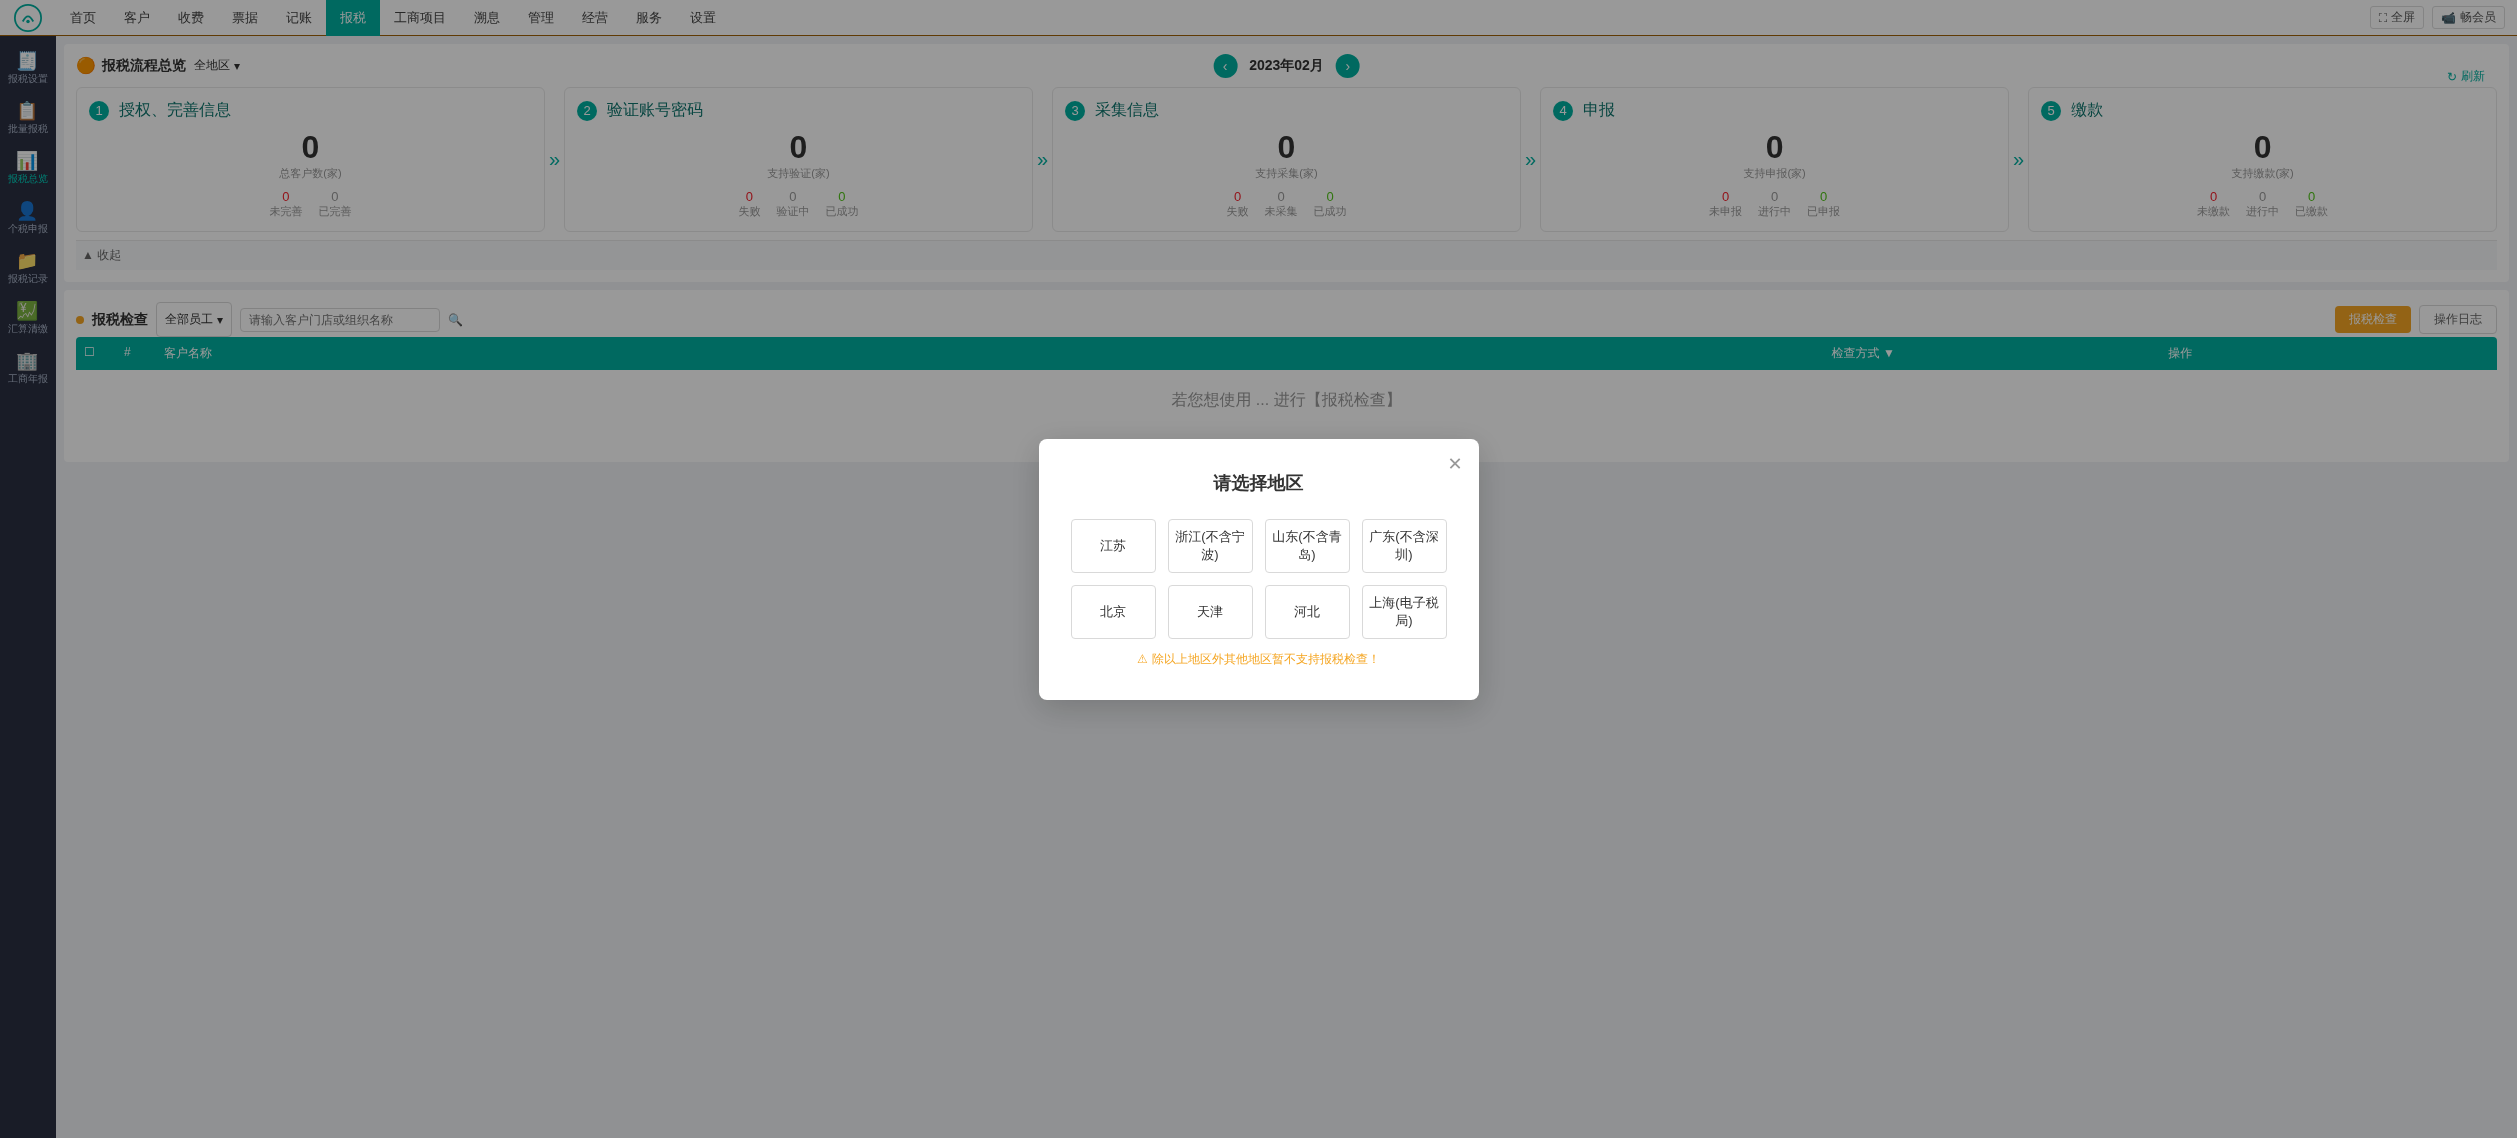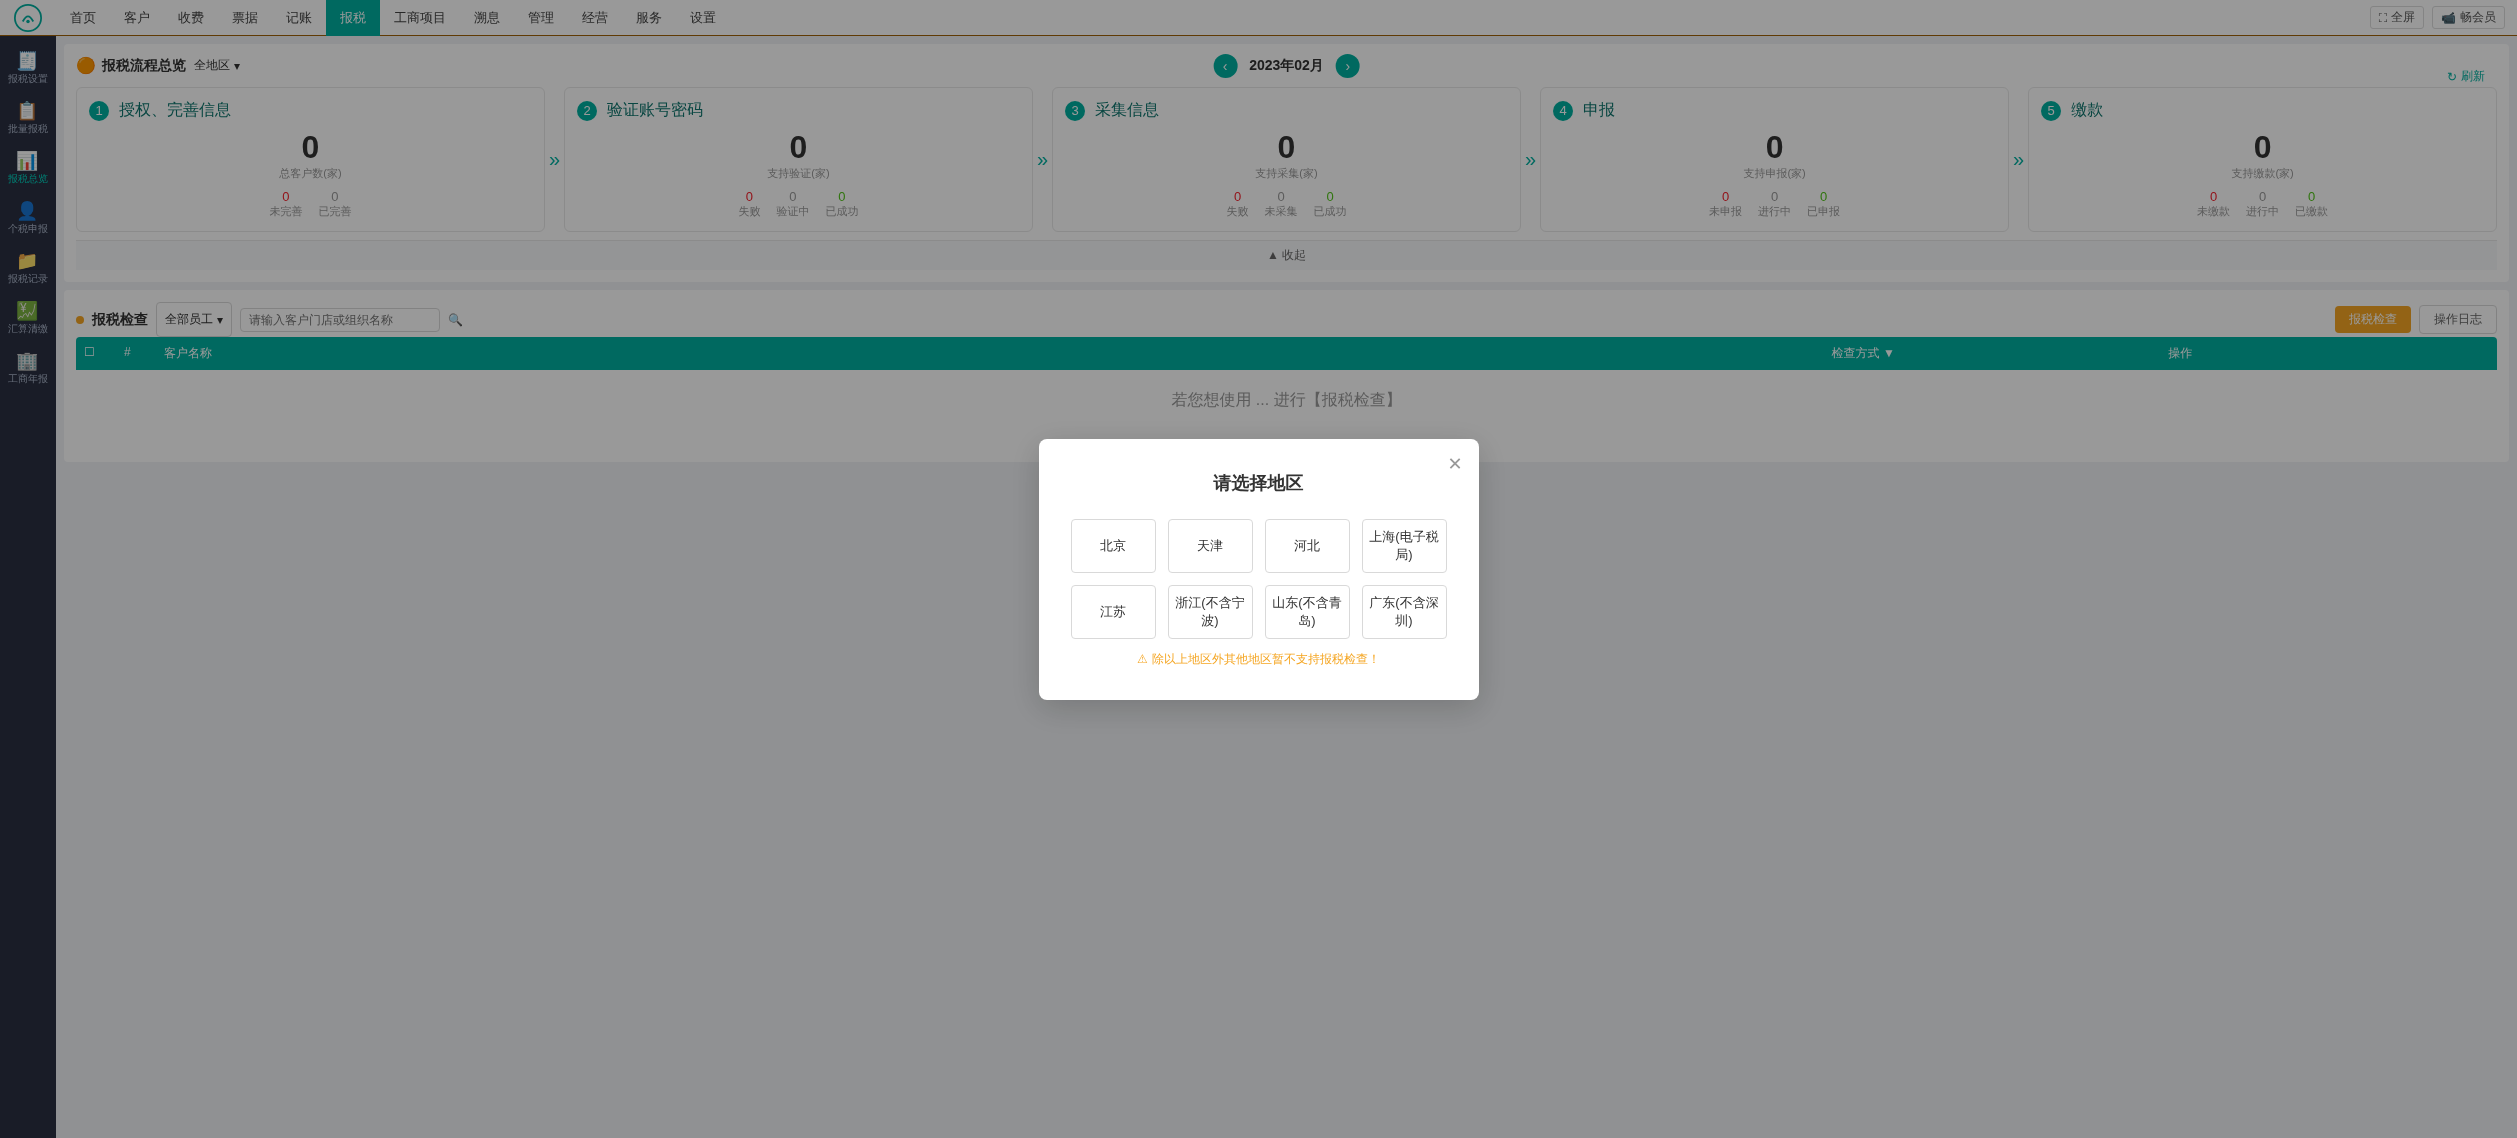--- a/index.html
+++ b/index.html
@@ -115,21 +115,21 @@
     .flow-card-stat { text-align: center; }
     .flow-card-stat-num { font-size: 13px; }
     .flow-card-stat-num.red { color: #f5222d; }
     .flow-card-stat-num.gray { color: #999; }
     .flow-card-stat-num.green { color: #52c41a; }
     .flow-card-stat-label { font-size: 11px; color: #999; }
     .arrow-right { color: #00b0a0; font-size: 20px; display: flex; align-items: center; padding: 0 4px; }
 
     
     .collapse-bar {
-      text-align: center; padding: 6px; cursor: pointer;
+      padding: 6px; cursor: pointer;
       color: #666; font-size: 12px;
       background: #f7f8fa; border-top: 1px solid #e8e8e8;
       margin-top: 8px;
     }
 
     
     .tax-check-header {
       display: flex; align-items: center; gap: 8px; 
     }
     .orange-dot { width: 8px; height: 8px; background: #f5a623; border-radius: 50%; }
@@ -485,32 +485,32 @@
     </div>
   </div>
 </div>
 
 <div class="dialog-overlay">
   <div class="dialog">
     <button class="dialog-close">✕</button>
     <div class="dialog-title">请选择地区</div>
 
     <div class="region-grid">
+      <button class="region-btn">江苏</button>
+      <button class="region-btn">浙江(不含宁波)</button>
+      <button class="region-btn">山东(不含青岛)</button>
+      <button class="region-btn">广东(不含深圳)</button>
+    </div>
+
+    <div class="region-grid">
       <button class="region-btn">北京</button>
       <button class="region-btn">天津</button>
       <button class="region-btn">河北</button>
       <button class="region-btn">上海(电子税局)</button>
     </div>
 
-    <div class="region-grid">
-      <button class="region-btn">江苏</button>
-      <button class="region-btn">浙江(不含宁波)</button>
-      <button class="region-btn">山东(不含青岛)</button>
-      <button class="region-btn">广东(不含深圳)</button>
-    </div>
-
 
     <div class="warning-text">
       <span>⚠</span>
       <span>除以上地区外其他地区暂不支持报税检查！</span>
     </div>
   </div>
 </div>
 
 </body></html>

